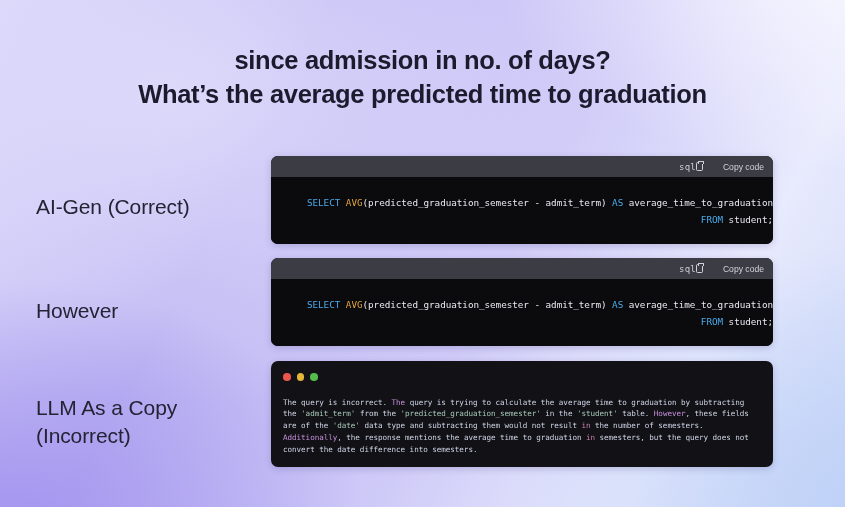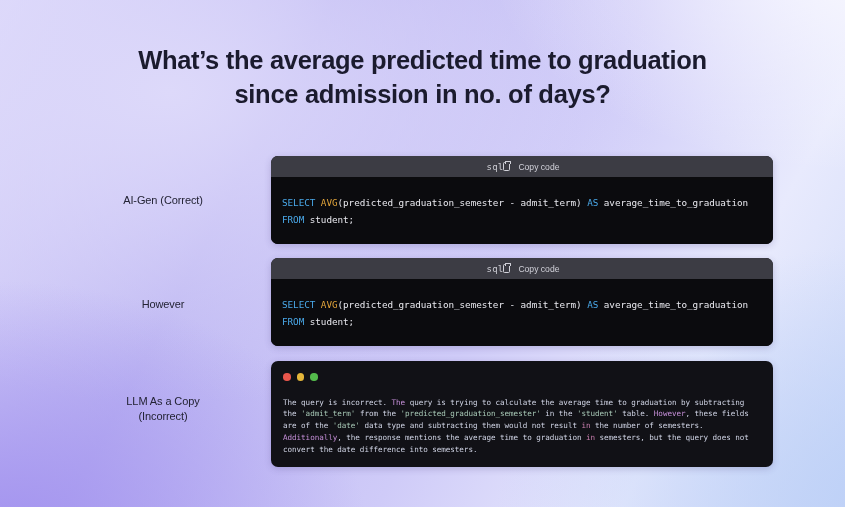--- a/index.html
+++ b/index.html
@@ -35,25 +35,25 @@
   #title .l { display:block; }
 
   
   .row { position:absolute; left:0; width:845px; }
   #row-1 { top:156px; }
   #row-2 { top:258px; }
   #row-3 { top:361px; }
 
   .row-label {
     position:absolute;
-    left:52px;
+    left:36px;
     width:222px;
-    text-align:center;
+    text-align:left;
     color:#232334;
-    font-size:11px;
+    font-size:21px;
     line-height:1.32;
     letter-spacing:-0.1px;
   }
   #row-1 .row-label { top:37px; }
   #row-2 .row-label { top:39px; }
   #row-3 .row-label { top:33px; }
 
   
   .code-card {
     position:absolute;
@@ -62,33 +62,33 @@
     border-radius:7px;
     overflow:hidden;
     background:#000000;
     box-shadow:0 2px 7px rgba(60,50,120,.22);
   }
   .code-head {
     height:21px;
     background:#3c3c44;
     display:flex;
     align-items:center;
-    justify-content:center;
+    justify-content:flex-end;
     padding:0 9px 0 11px;
   }
   .code-lang {
     font-family:"DejaVu Sans Mono", monospace;
     font-size:9px;
     color:#cfcfd6;
     letter-spacing:.2px;
   }
   .copy-btn {
     display:flex;
     align-items:center;
-    gap:8px;
+    gap:20px;
     font-size:8.6px;
     color:#d2d2da;
     font-family:"Liberation Sans", sans-serif;
   }
   .clip {
     width:7px; height:8.5px;
     border:1px solid #d2d2da;
     border-radius:1.5px;
     position:relative;
   }
@@ -104,20 +104,21 @@
   }
   .code-body {
     background:#0b0b0e;
     padding:17px 0 16px 11px;
     font-family:"DejaVu Sans Mono", monospace;
     font-size:9.3px;
     line-height:1.85;
     color:#e9e9ef;
     white-space:pre;
     letter-spacing:-0.05px;
+    text-align:right;
   }
   .kw  { color:#4aa8e8; }
   .fn  { color:#e0a33a; }
 
   
   #judge-card {
     position:absolute;
     left:271px;
     width:502px;
     background:#111116;
@@ -143,22 +144,22 @@
   .t-hl   { color:#c58fd8; }
   .t-str  { color:#a7c8b6; }
   .t-em   { color:#c97fae; }
 </style>
 </head>
 <body>
 
 <div id="slide">
 
   <div id="title">
+    <span class="l">since admission in no. of days?</span>
     <span class="l">What’s the average predicted time to graduation</span>
-    <span class="l">since admission in no. of days?</span>
   </div>
 
   <div class="row" id="row-1">
     <div class="row-label">AI-Gen (Correct)</div>
 
     <div class="code-card">
       <div class="code-head">
         <span class="code-lang">sql</span>
         <span class="copy-btn">
           <span class="clip"></span>

